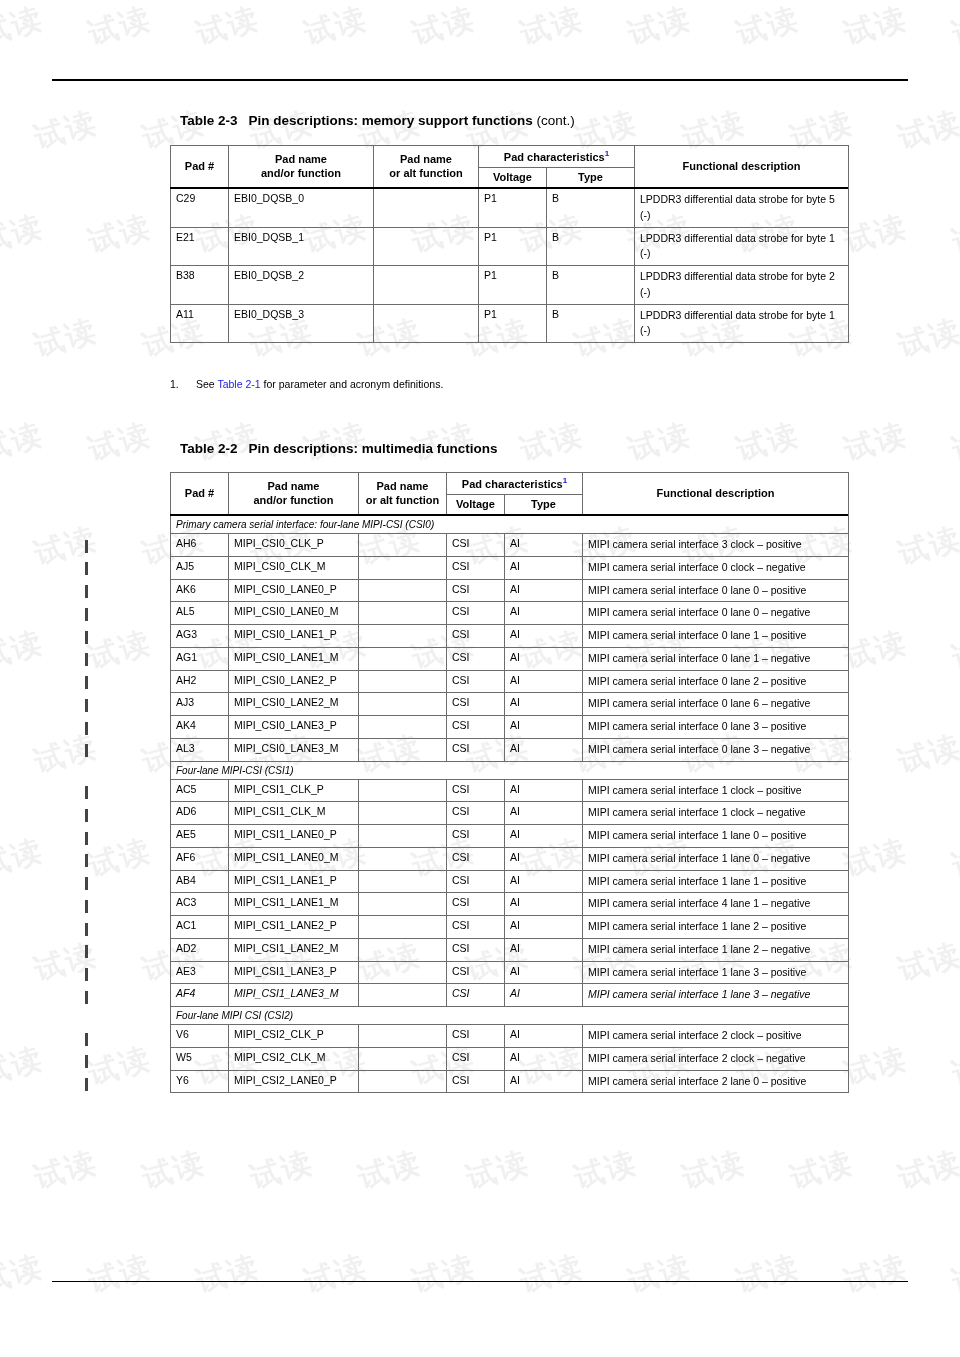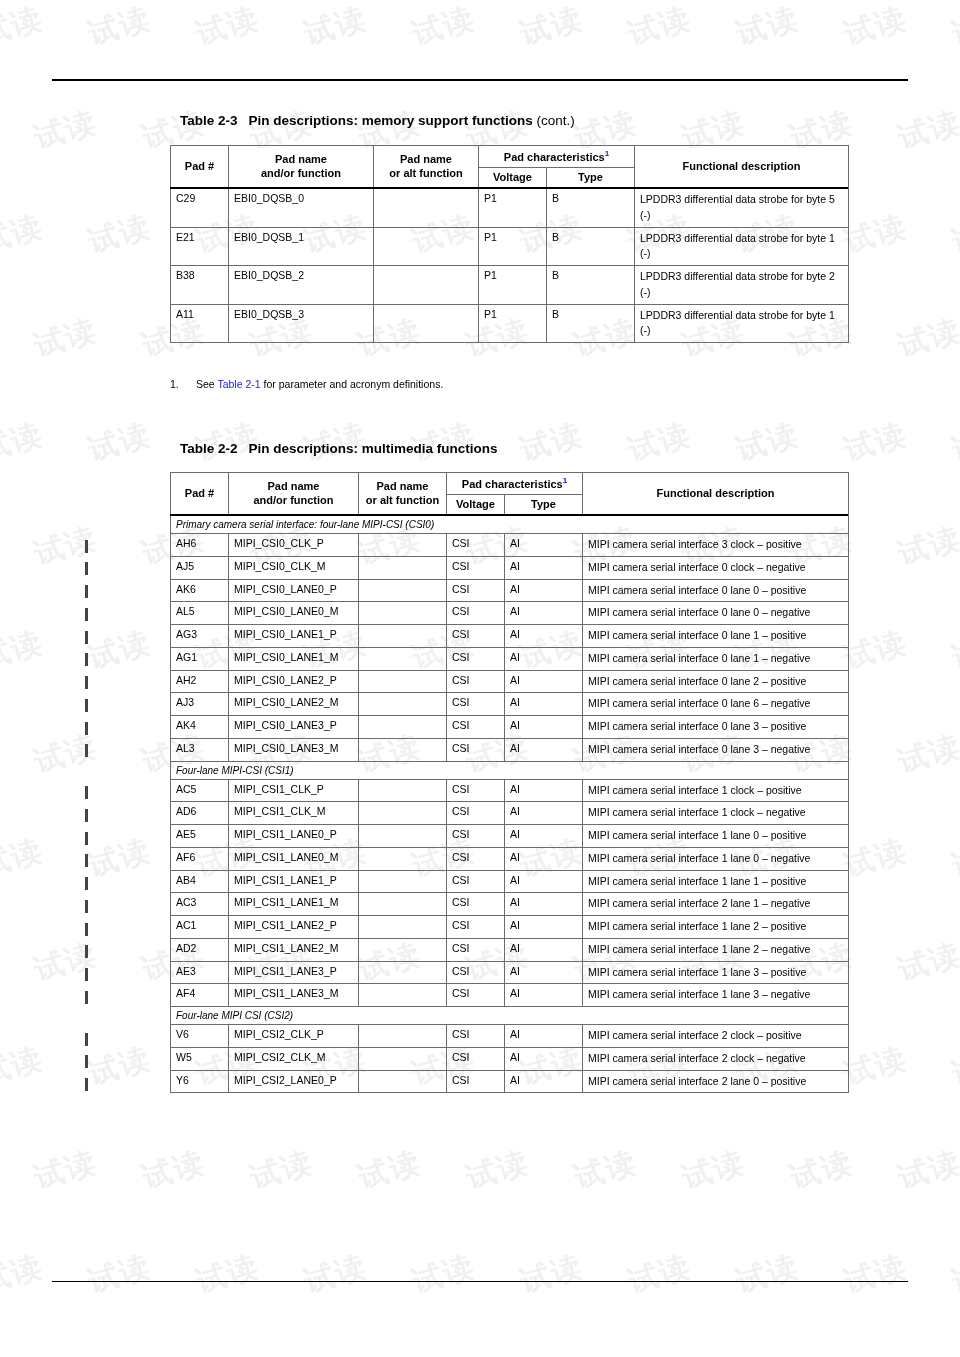--- a/index.html
+++ b/index.html
@@ -539,21 +539,21 @@
           <td class="c">CSI</td>
           <td class="c">AI</td>
           <td class="c desc">MIPI camera serial interface 1 lane 1 – positive</td>
         </tr>
         <tr style="height: 19px;">
           <td class="c">AC3</td>
           <td class="c">MIPI_CSI1_LANE1_M</td>
           <td class="blank"></td>
           <td class="c">CSI</td>
           <td class="c">AI</td>
-          <td class="c desc">MIPI camera serial interface 2 lane 1 – negative</td>
+          <td class="c desc">MIPI camera serial interface 4 lane 1 – negative</td>
         </tr>
         <tr style="height: 19px;">
           <td class="c">AC1</td>
           <td class="c">MIPI_CSI1_LANE2_P</td>
           <td class="blank"></td>
           <td class="c">CSI</td>
           <td class="c">AI</td>
           <td class="c desc">MIPI camera serial interface 1 lane 2 – positive</td>
         </tr>
         <tr style="height: 19px;">
@@ -565,21 +565,21 @@
           <td class="c desc">MIPI camera serial interface 1 lane 2 – negative</td>
         </tr>
         <tr style="height: 19px;">
           <td class="c">AE3</td>
           <td class="c">MIPI_CSI1_LANE3_P</td>
           <td class="blank"></td>
           <td class="c">CSI</td>
           <td class="c">AI</td>
           <td class="c desc">MIPI camera serial interface 1 lane 3 – positive</td>
         </tr>
-        <tr style="height: 19px;">
+        <tr style="height: 19px; font-style: italic;">
           <td class="c">AF4</td>
           <td class="c">MIPI_CSI1_LANE3_M</td>
           <td class="blank"></td>
           <td class="c">CSI</td>
           <td class="c">AI</td>
           <td class="c desc">MIPI camera serial interface 1 lane 3 – negative</td>
         </tr>
         <tr class="sect">
           <td colspan="6">Four-lane MIPI CSI (CSI2)</td>
         </tr>

